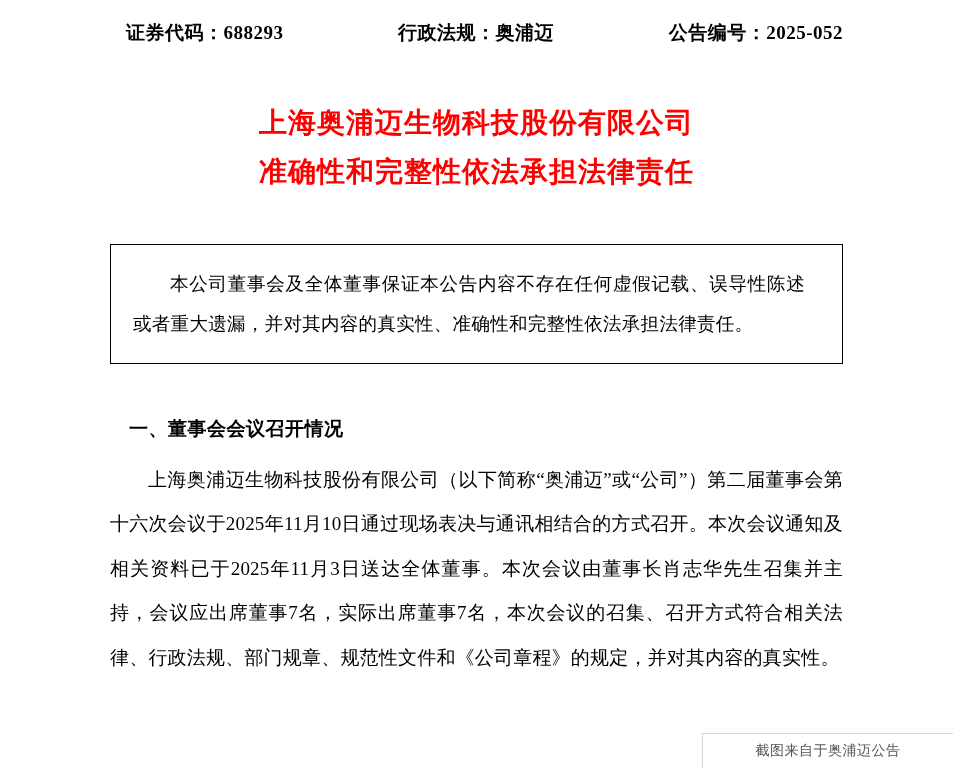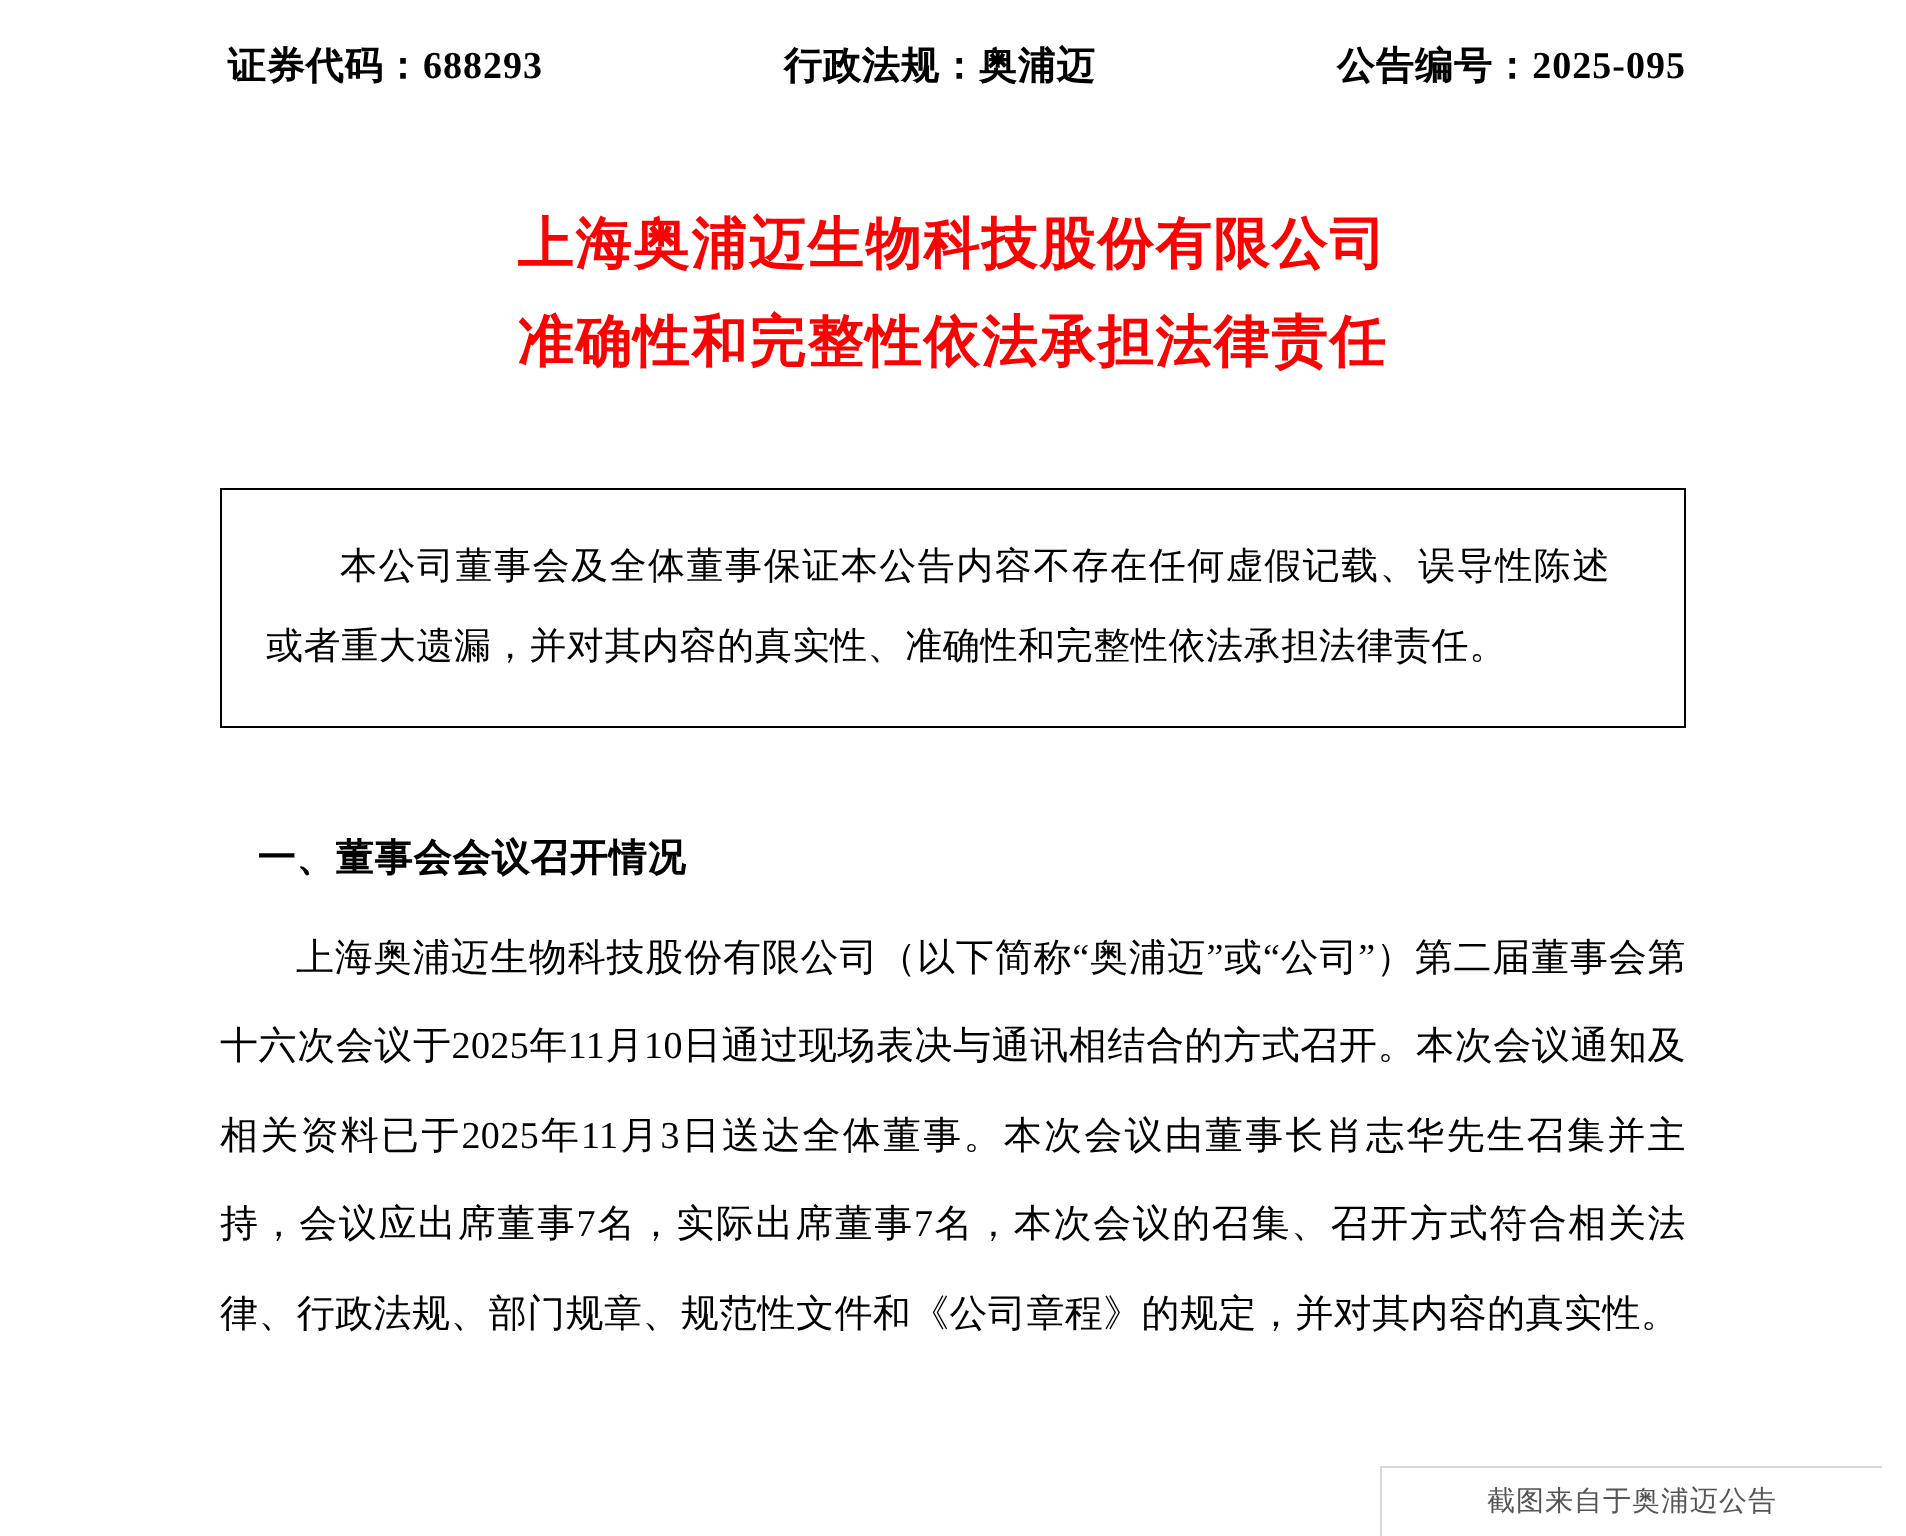--- a/index.html
+++ b/index.html
@@ -30,21 +30,21 @@
     justify-content: space-between;
     align-items: baseline;
     padding-top: 20px;
     font-weight: bold;
     font-size: 19px;
     letter-spacing: 0.5px;
   }
   .header-item {
     white-space: nowrap;
   }
-  .header-item.code { margin-left: 4px; }
+  .header-item.code { margin-left: 16px; }
   .header-item.abbr { margin-left: 30px; }
   .header-item.num  { margin-left: 30px; }
 
   
   .title-block {
     text-align: center;
     color: #ff0000;
     font-weight: bold;
     font-size: 28px;
     line-height: 1.75;
@@ -80,21 +80,21 @@
     font-size: 19px;
     line-height: 2.35;
     text-align: justify;
     text-indent: 2em;
     letter-spacing: 0.2px;
   }
 
   
   .watermark {
     position: absolute;
-    right: 12px;
+    right: 0;
     bottom: 0;
     width: 250px;
     height: 34px;
     background: #ffffff;
     border-left: 1px solid #d8d8d8;
     border-top: 1px solid #d8d8d8;
     display: flex;
     align-items: center;
     justify-content: center;
     font-family: "Liberation Sans", sans-serif;
@@ -104,21 +104,21 @@
   }
 </style>
 </head>
 <body>
 
 <div class="page">
 
   <div class="header-row">
     <span class="header-item code">证券代码：688293</span>
     <span class="header-item abbr">行政法规：奥浦迈</span>
-    <span class="header-item num">公告编号：2025-095</span>
+    <span class="header-item num">公告编号：2025-052</span>
   </div>
 
   <div class="title-block">
     <div>上海奥浦迈生物科技股份有限公司</div>
     <div>准确性和完整性依法承担法律责任</div>
   </div>
 
   <div class="disclaimer">
     <p>本公司董事会及全体董事保证本公告内容不存在任何虚假记载、误导性陈述或者重大遗漏，并对其内容的真实性、准确性和完整性依法承担法律责任。</p>
   </div>

